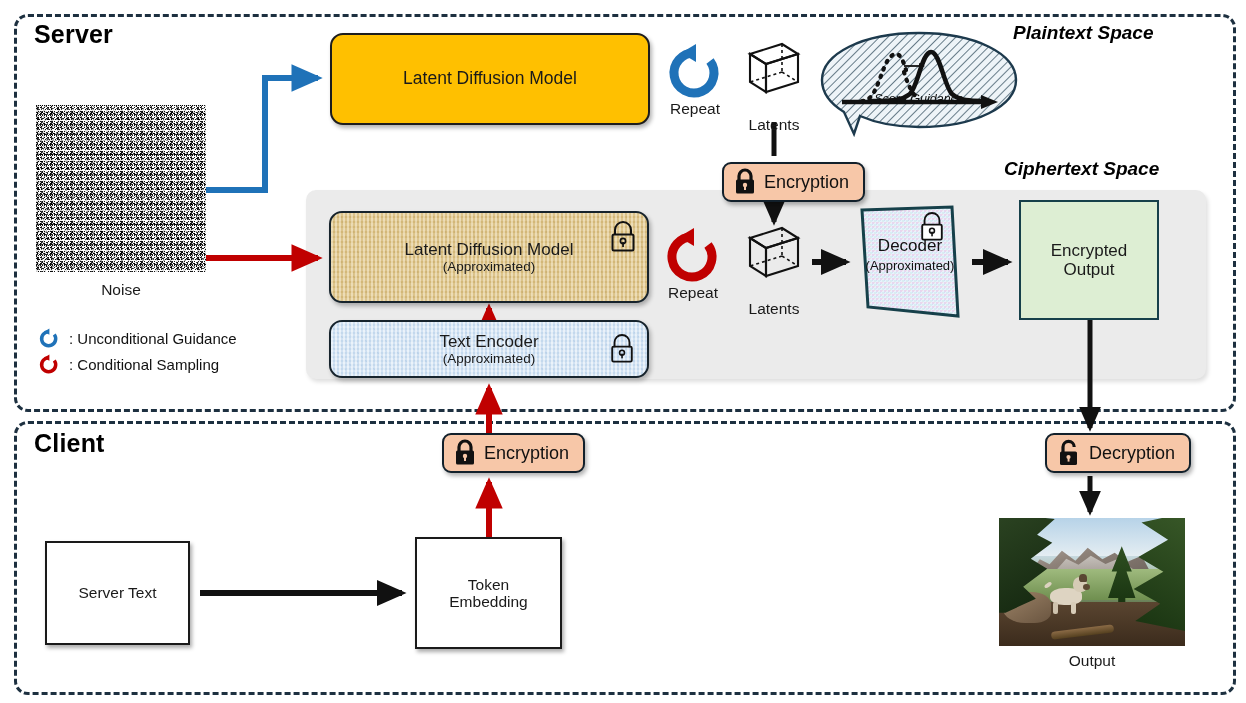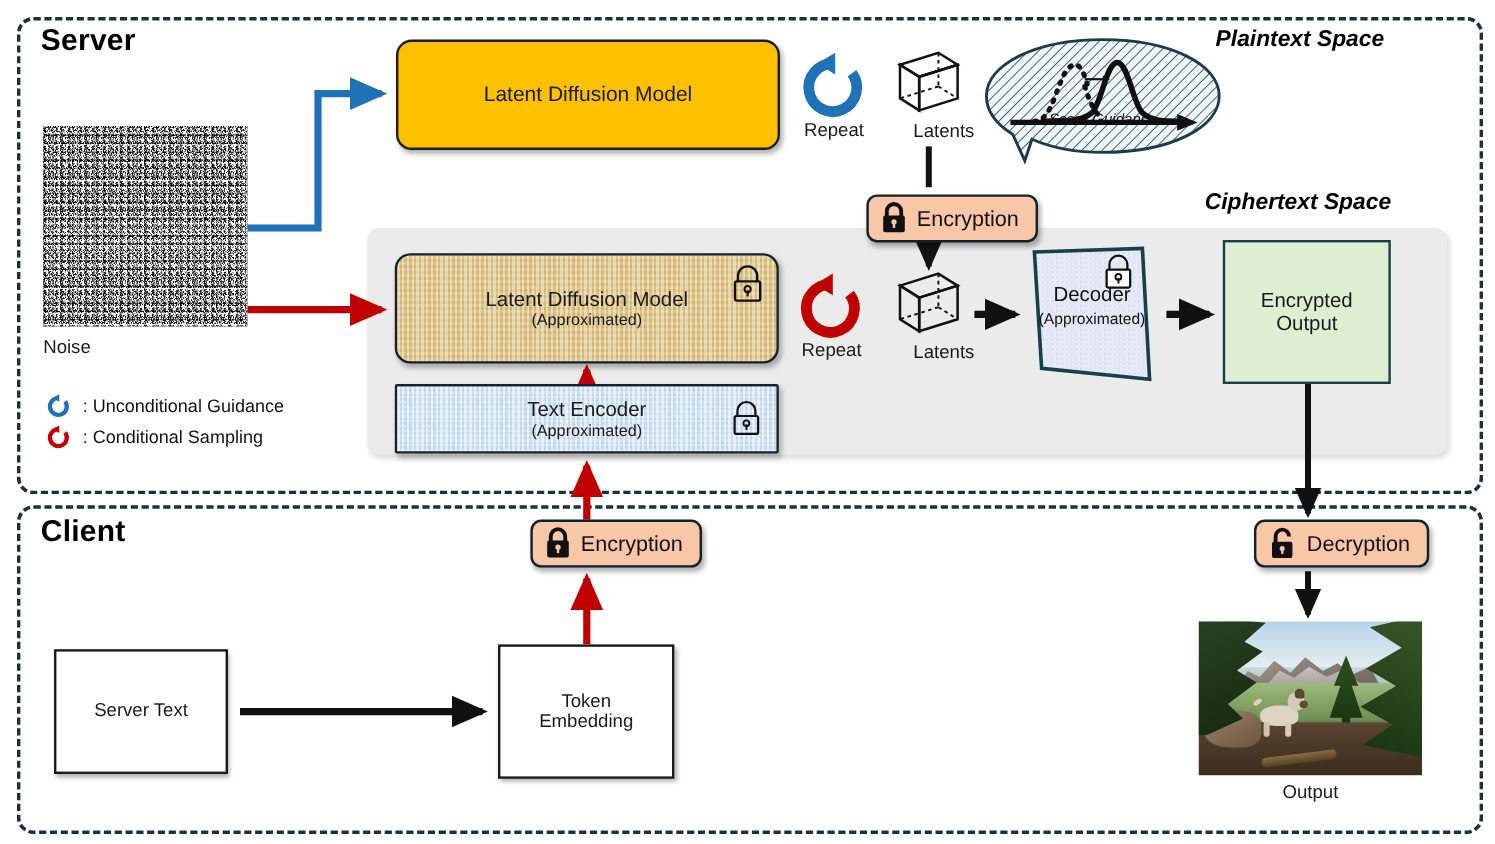--- a/index.html
+++ b/index.html
@@ -36,21 +36,21 @@
 
   #ldm-approx{left:329px;top:211px;width:320px;height:92px;border:2.5px solid #16232c;
       border-radius:13px;background:#e3c98b;box-shadow:2px 3px 4px rgba(0,0,0,.28);overflow:hidden;}
   #ldm-approx .tex{position:absolute;inset:0;opacity:.55;
       background:
         repeating-linear-gradient(90deg, rgba(255,255,255,.55) 0 2px, rgba(168,137,70,.30) 2px 4px),
         repeating-linear-gradient(0deg, rgba(255,255,255,.30) 0 3px, rgba(150,120,60,.22) 3px 5px),
         repeating-linear-gradient(78deg, rgba(120,92,40,.18) 0 1px, rgba(0,0,0,0) 1px 9px);}
 
   #text-encoder{left:329px;top:320px;width:320px;height:58px;border:2.5px solid #16232c;
-      border-radius:2px;background:#dceaf7;box-shadow:2px 3px 4px rgba(0,0,0,.25);overflow:hidden;}
+      border-radius:13px;background:#dceaf7;box-shadow:2px 3px 4px rgba(0,0,0,.25);overflow:hidden;}
   #text-encoder .tex{position:absolute;inset:0;opacity:.6;
       background:
         repeating-linear-gradient(90deg, rgba(255,255,255,.6) 0 2px, rgba(150,185,220,.35) 2px 4px),
         repeating-linear-gradient(0deg, rgba(255,255,255,.35) 0 2px, rgba(140,175,215,.30) 2px 4px),
         repeating-linear-gradient(45deg, rgba(110,150,195,.22) 0 1px, rgba(0,0,0,0) 1px 7px);}
 
   #encrypted-output{left:1019px;top:200px;width:140px;height:120px;border:2.5px solid #16404a;
       background:#ddeed3;}
   #encrypted-output .ttl{font-size:17px;}
 
@@ -71,21 +71,21 @@
   
   #noise-image{position:absolute;left:36px;top:105px;width:170px;height:167px;
       background-color:#9a9a9a;
       background-image:
         repeating-conic-gradient(from 0deg at 13% 27%, #000 0% 22%, #fff 22% 41%, #7a7a7a 41% 62%, #151515 62% 80%, #e8e8e8 80% 100%),
         repeating-conic-gradient(from 37deg at 61% 73%, #fff 0% 19%, #0a0a0a 19% 38%, #cfcfcf 38% 55%, #303030 55% 78%, #f4f4f4 78% 100%),
         repeating-linear-gradient(27deg, #000 0 1px, #fff 1px 2px, #888 2px 3px),
         repeating-linear-gradient(115deg, #fff 0 1px, #111 1px 2px, #bbb 2px 3px);
       background-size:7px 7px, 5px 5px, 3px 3px, 2px 2px;
       background-blend-mode:overlay, difference, overlay, normal;}
-  #noise-caption{position:absolute;left:36px;top:281px;width:170px;text-align:left;font-size:15.5px;}
+  #noise-caption{position:absolute;left:36px;top:281px;width:170px;text-align:center;font-size:15.5px;}
 
   #output-image{position:absolute;left:999px;top:518px;width:186px;height:128px;overflow:hidden;
       background:linear-gradient(#bcd6ea 0%, #cfe0ee 26%, #9fb89b 48%, #5c7246 70%, #4a3a2a 100%);}
   #output-image .sky{position:absolute;left:0;top:0;width:100%;height:30%;
       background:linear-gradient(#b7d3e8,#e4edf2);}
   #output-image .mtn{position:absolute;left:16%;top:16%;width:66%;height:28%;
       background:linear-gradient(160deg,#b4aaa4 0%,#8d8178 45%,#6f655e 100%);
       clip-path:polygon(0% 100%,9% 58%,17% 72%,27% 34%,38% 62%,48% 26%,60% 58%,70% 40%,80% 66%,92% 48%,100% 100%);}
   #output-image .mtn2{position:absolute;left:30%;top:24%;width:44%;height:18%;
       background:linear-gradient(#e8e6e2,#b6b0aa);
@@ -132,21 +132,21 @@
   #decryption-client{left:1001px;top:433px;}
 
   
   .repeat-group{position:absolute;text-align:center;}
   .repeat-group .rlabel{font-size:15.5px;margin-top:2px;}
   #repeat-uncond{left:658px;top:44px;width:74px;}
   #repeat-cond{left:656px;top:228px;width:74px;}
 
   
   .latents-group{position:absolute;text-align:center;}
-  .latents-group .llabel{font-size:15.5px;margin-top:1px;text-align:right;}
+  .latents-group .llabel{font-size:15.5px;margin-top:16px;}
   #latents-plain{left:736px;top:38px;width:76px;}
   #latents-cipher{left:736px;top:222px;width:76px;}
 
   
   #legend{position:absolute;left:36px;top:325px;width:270px;}
   .legend-row{display:flex;align-items:center;gap:7px;height:26px;}
   .legend-row .ltext{font-size:15px;color:#111;}
 
   
   #score-guidance{position:absolute;left:818px;top:30px;width:202px;height:110px;}

